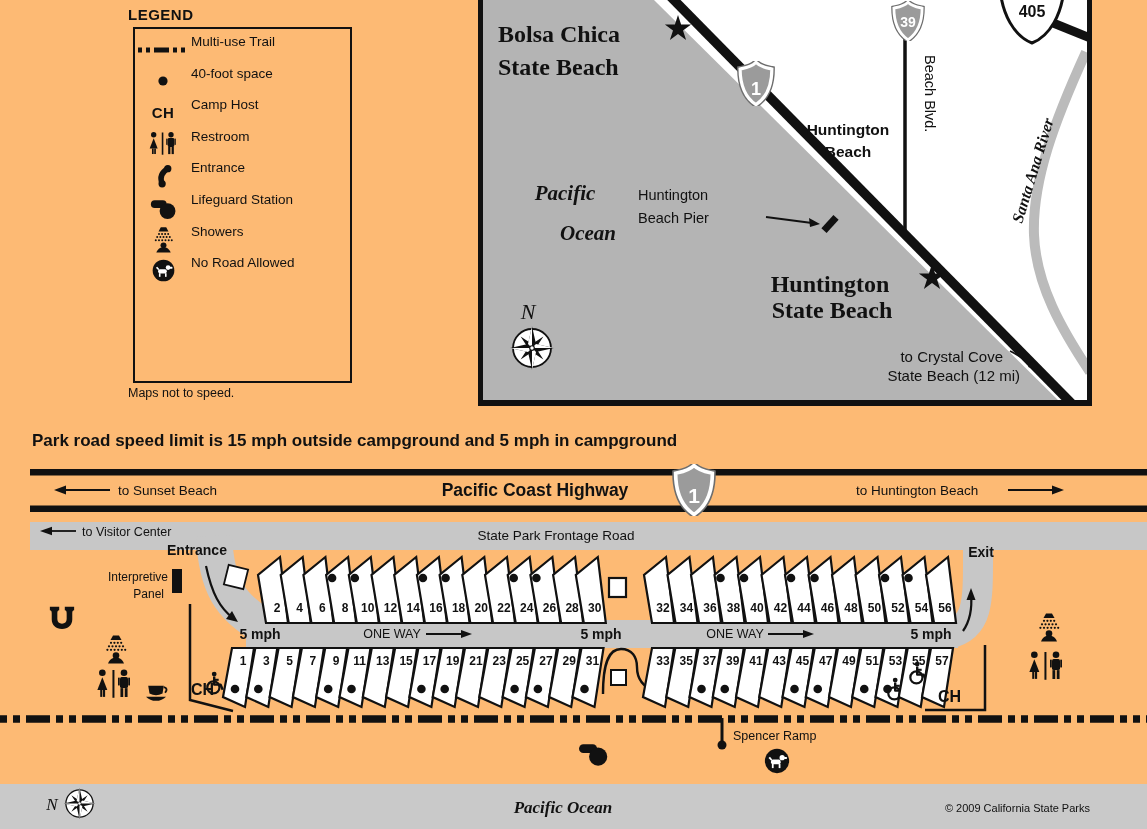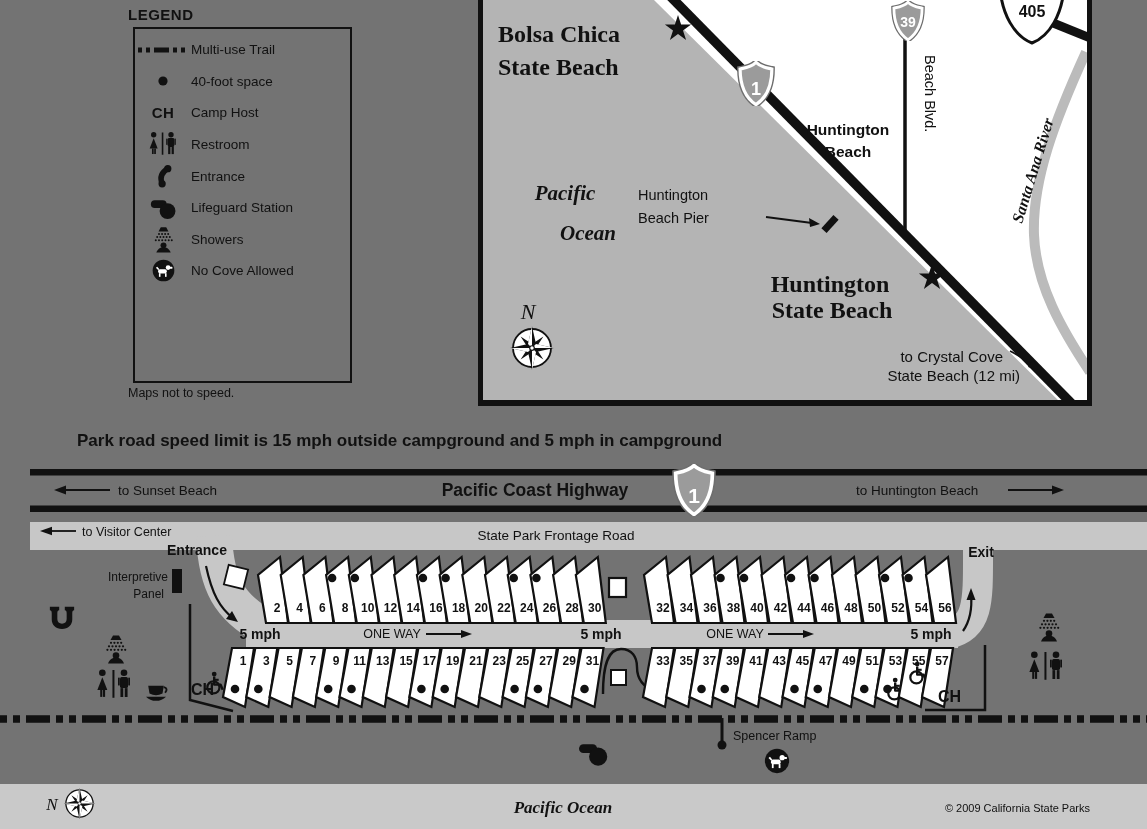--- a/index.html
+++ b/index.html
@@ -1,29 +1,29 @@
 <!DOCTYPE html>
 <html><head>
 <meta charset="utf-8">
 <style>
   html,body{margin:0;padding:0;background:#fff;}
-  .page{position:relative;width:1147px;height:829px;background:#737373;overflow:hidden;
+  .page{position:relative;width:1147px;height:829px;background:#fdba74;overflow:hidden;
         font-family:"Liberation Sans",sans-serif;color:#111;}
   .abs{position:absolute;}
   
   .legend-title{left:128px;top:6px;font-size:15px;font-weight:bold;letter-spacing:.5px;}
   .legend-box{left:133px;top:27px;width:219px;height:356px;border:2.5px solid #111;
               box-sizing:border-box;padding-top:5px;}
-  .legend-row{display:flex;align-items:center;height:31.6px;}
+  .legend-row{display:flex;height:31.6px;}
   .legend-icon{width:56px;display:flex;justify-content:center;align-items:center;flex:0 0 56px;}
   .legend-label{font-size:13.5px;color:#111;}
   .legend-ch{font-weight:bold;font-size:15px;letter-spacing:.3px;}
   .legend-note{left:128px;top:386px;font-size:12.5px;}
   
-  .speed-note{left:32px;top:431px;font-size:17px;font-weight:bold;white-space:nowrap;margin-left:45px;}
+  .speed-note{left:32px;top:431px;font-size:17px;font-weight:bold;white-space:nowrap;}
   
   text{fill:#111;}
   .sans{font-family:"Liberation Sans",sans-serif;}
   .serifb{font-family:"Liberation Serif",serif;font-weight:bold;}
   .serifbi{font-family:"Liberation Serif",serif;font-weight:bold;font-style:italic;}
   .scriptN{font-family:"Liberation Serif",serif;font-style:italic;}
   .b{font-weight:bold;}
   .white{fill:#fff;}
 </style>
 </head>
@@ -175,21 +175,21 @@
           </svg>
       </span>
       <span class="legend-label">Showers</span>
     </div>
     <div class="legend-row">
       <span class="legend-icon">
         <svg width="25" height="25">
             <use href="#sym-nodogs" width="25" height="25"></use>
           </svg>
       </span>
-      <span class="legend-label">No Cove Allowed</span>
+      <span class="legend-label">No Road Allowed</span>
     </div>
   </div>
   <div class="abs legend-note">Maps not to speed.</div>
 
   <svg class="abs" style="left:478px;top:0" width="614" height="406" viewBox="0 0 614 406">
     <rect x="0" y="0" width="614" height="406" fill="#fff"></rect>
     <polygon points="0,0 176,0 586,406 0,406" fill="#b4b4b4"></polygon>
 
     <path d="M608,52 C577,120 554,180 556,235 C558,285 584,330 612,372" fill="none" stroke="#bbbbbb" stroke-width="10"></path>
 

